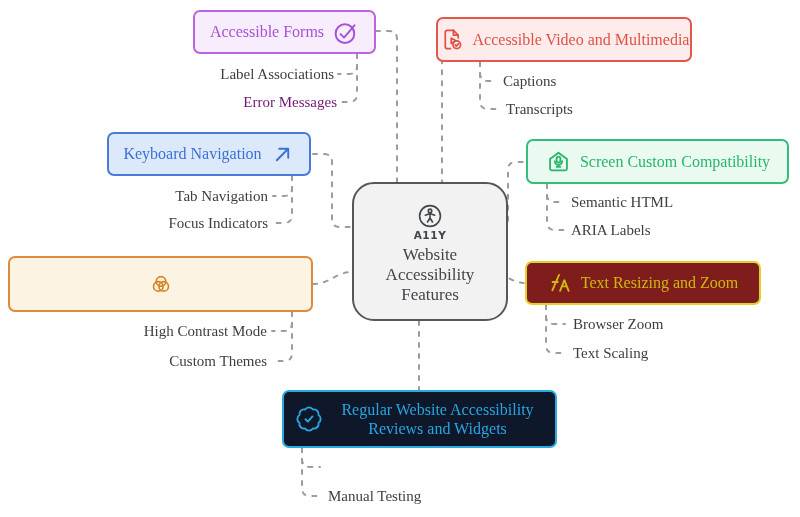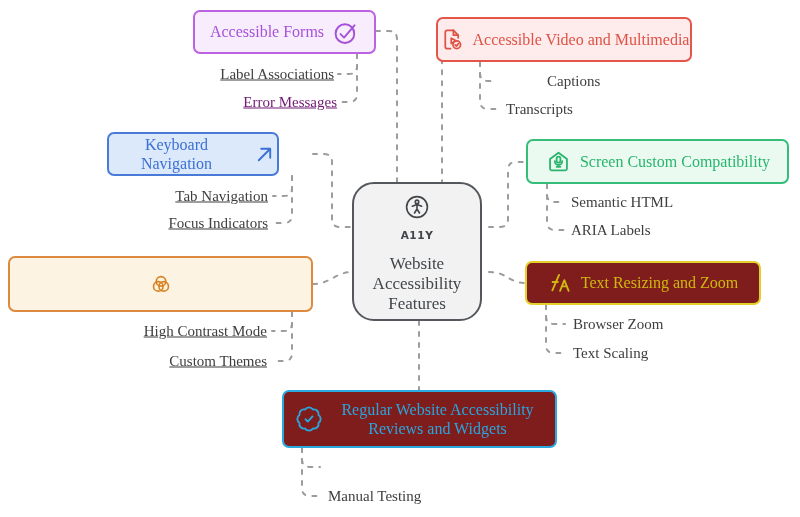--- a/index.html
+++ b/index.html
@@ -10,37 +10,37 @@
   #edges path{fill:none;stroke-width:2;stroke-dasharray:4 7;stroke-linecap:round;}
 
   .node{position:absolute;box-sizing:border-box;border:2px solid;border-radius:7px;
         display:flex;align-items:center;justify-content:center;gap:8px;
         font-size:16px;line-height:1.2;text-align:center;}
   .node .ic{display:flex;align-items:center;justify-content:center;flex:0 0 auto;}
   .node svg{display:block;}
 
   #n-forms   {left:193px;top:10px; width:183px;height:44px;}
   #n-video   {left:436px;top:17px; width:256px;height:45px;}
-  #n-keyboard{left:107px;top:132px;width:172px;height:44px;}
+  #n-keyboard{left:107px;top:132px;width:204px;height:44px;}
   #n-screen  {left:526px;top:139px;width:263px;height:45px;}
   #n-contrast{left:8px;  top:256px;width:305px;height:56px;}
   #n-contrast .t{max-width:240px;}
   #n-resize  {left:525px;top:261px;width:236px;height:44px;}
   #n-reviews {left:282px;top:390px;width:275px;height:58px;}
   #n-reviews .t{max-width:214px;}
 
-  #n-center{left:352px;top:182px;width:130px;height:139px;border-radius:22px;
-            border-width:2.5px;flex-direction:column;gap:10px;padding-top:4px;}
+  #n-center{left:352px;top:182px;width:156px;height:139px;border-radius:22px;
+            border-width:2.5px;flex-direction:column;gap:1px;padding-top:4px;}
   #n-center .ctitle{font-size:17px;line-height:1.16;width:122px;text-align:center;}
   #n-center .a11y{font-family:"DejaVu Sans","Liberation Sans",sans-serif;
                   font-size:10.5px;font-weight:700;letter-spacing:.6px;margin:-1px 0 3px 0;}
 
   .sub{position:absolute;font-size:15px;white-space:nowrap;transform:translateY(-50%);}
   .sub.r{text-align:left;}
-  .sub.l{text-align:center;text-decoration:underline;}
+  .sub.l{text-align:center;}
 </style>
 </head>
 <body>
 
 <div id="canvas">
 
   <svg id="edges" viewBox="0 0 800 517" style="stroke: rgb(156, 156, 156);">
 
     <path d="M376 31 H389 Q397 31 397 39 V182"></path>
     <path d="M461 42 H450 Q442 42 442 50 V182"></path>
@@ -124,21 +124,21 @@
   <div class="node" id="n-resize" style="border-color: rgb(229, 207, 43); background: #7f1d1d; color: rgb(207, 184, 15);">
     <span class="ic">
       <svg width="25" height="25" viewBox="0 0 24 24" stroke="currentColor" fill="none" stroke-width="1.8" stroke-linecap="round" stroke-linejoin="round">
         <path d="M4.2 18.5 L10.6 3.8 M4.4 10.6 H9.4"></path>
         <path d="M11.6 19 l4.1 -10.2 L19.8 19 M13.3 14.8 h4.9"></path>
       </svg>
     </span>
     <span class="t">Text Resizing and Zoom</span>
   </div>
 
-  <div class="node" id="n-reviews" style="border-color: rgb(43, 170, 225); background: #7f1d1d; color: rgb(41, 166, 222);">
+  <div class="node" id="n-reviews" style="border-color: rgb(43, 170, 225); background: #0f172a; color: rgb(41, 166, 222);">
     <span class="ic">
       <svg width="28" height="28" viewBox="0 0 24 24" stroke="currentColor" fill="none" stroke-width="1.6" stroke-linecap="round" stroke-linejoin="round">
         <path d="M3.85 8.62a4 4 0 0 1 4.78-4.77 4 4 0 0 1 6.74 0 4 4 0 0 1 4.78 4.78 4 4 0 0 1 0 6.74 4 4 0 0 1-4.77 4.78 4 4 0 0 1-6.75 0 4 4 0 0 1-4.78-4.77 4 4 0 0 1 0-6.76Z"></path>
         <path d="m9 12.2 2 2 4-4.4"></path>
       </svg>
     </span>
     <span class="t">Regular Website Accessibility Reviews and Widgets</span>
   </div>
 
   <div class="node" id="n-center" style="border-color: rgb(84, 88, 93); background: rgb(242, 242, 242); color: rgb(65, 70, 75);">
@@ -153,21 +153,21 @@
     <div class="ctitle">Website Accessibility Features</div>
   </div>
 
   <div class="sub l" style="right: 466px; top: 74px; color: rgb(62, 62, 62);">Label Associations</div>
   <div class="sub l" style="right: 463px; top: 102px; color: #701a75;">Error Messages</div>
   <div class="sub l" style="right: 532px; top: 196px; color: rgb(62, 62, 62);">Tab Navigation</div>
   <div class="sub l" style="right: 532px; top: 223px; color: rgb(62, 62, 62);">Focus Indicators</div>
   <div class="sub l" style="right: 533px; top: 331px; color: rgb(62, 62, 62);">High Contrast Mode</div>
   <div class="sub l" style="right: 533px; top: 361px; color: rgb(62, 62, 62);">Custom Themes</div>
 
-  <div class="sub r" style="left: 503px; top: 81px; color: rgb(62, 62, 62); margin-left: 44px;">Captions</div>
+  <div class="sub r" style="left: 503px; top: 81px; color: rgb(62, 62, 62);">Captions</div>
   <div class="sub r" style="left: 506px; top: 109px; color: rgb(62, 62, 62);">Transcripts</div>
   <div class="sub r" style="left: 571px; top: 202px; color: rgb(62, 62, 62);">Semantic HTML</div>
   <div class="sub r" style="left: 571px; top: 230px; color: rgb(62, 62, 62);">ARIA Labels</div>
   <div class="sub r" style="left: 573px; top: 324px; color: rgb(62, 62, 62);">Browser Zoom</div>
   <div class="sub r" style="left: 573px; top: 353px; color: rgb(62, 62, 62);">Text Scaling</div>
   <div class="sub r" style="left: 328px; top: 496px; color: rgb(62, 62, 62);">Manual Testing</div>
 
 </div>
 
 </body></html>

